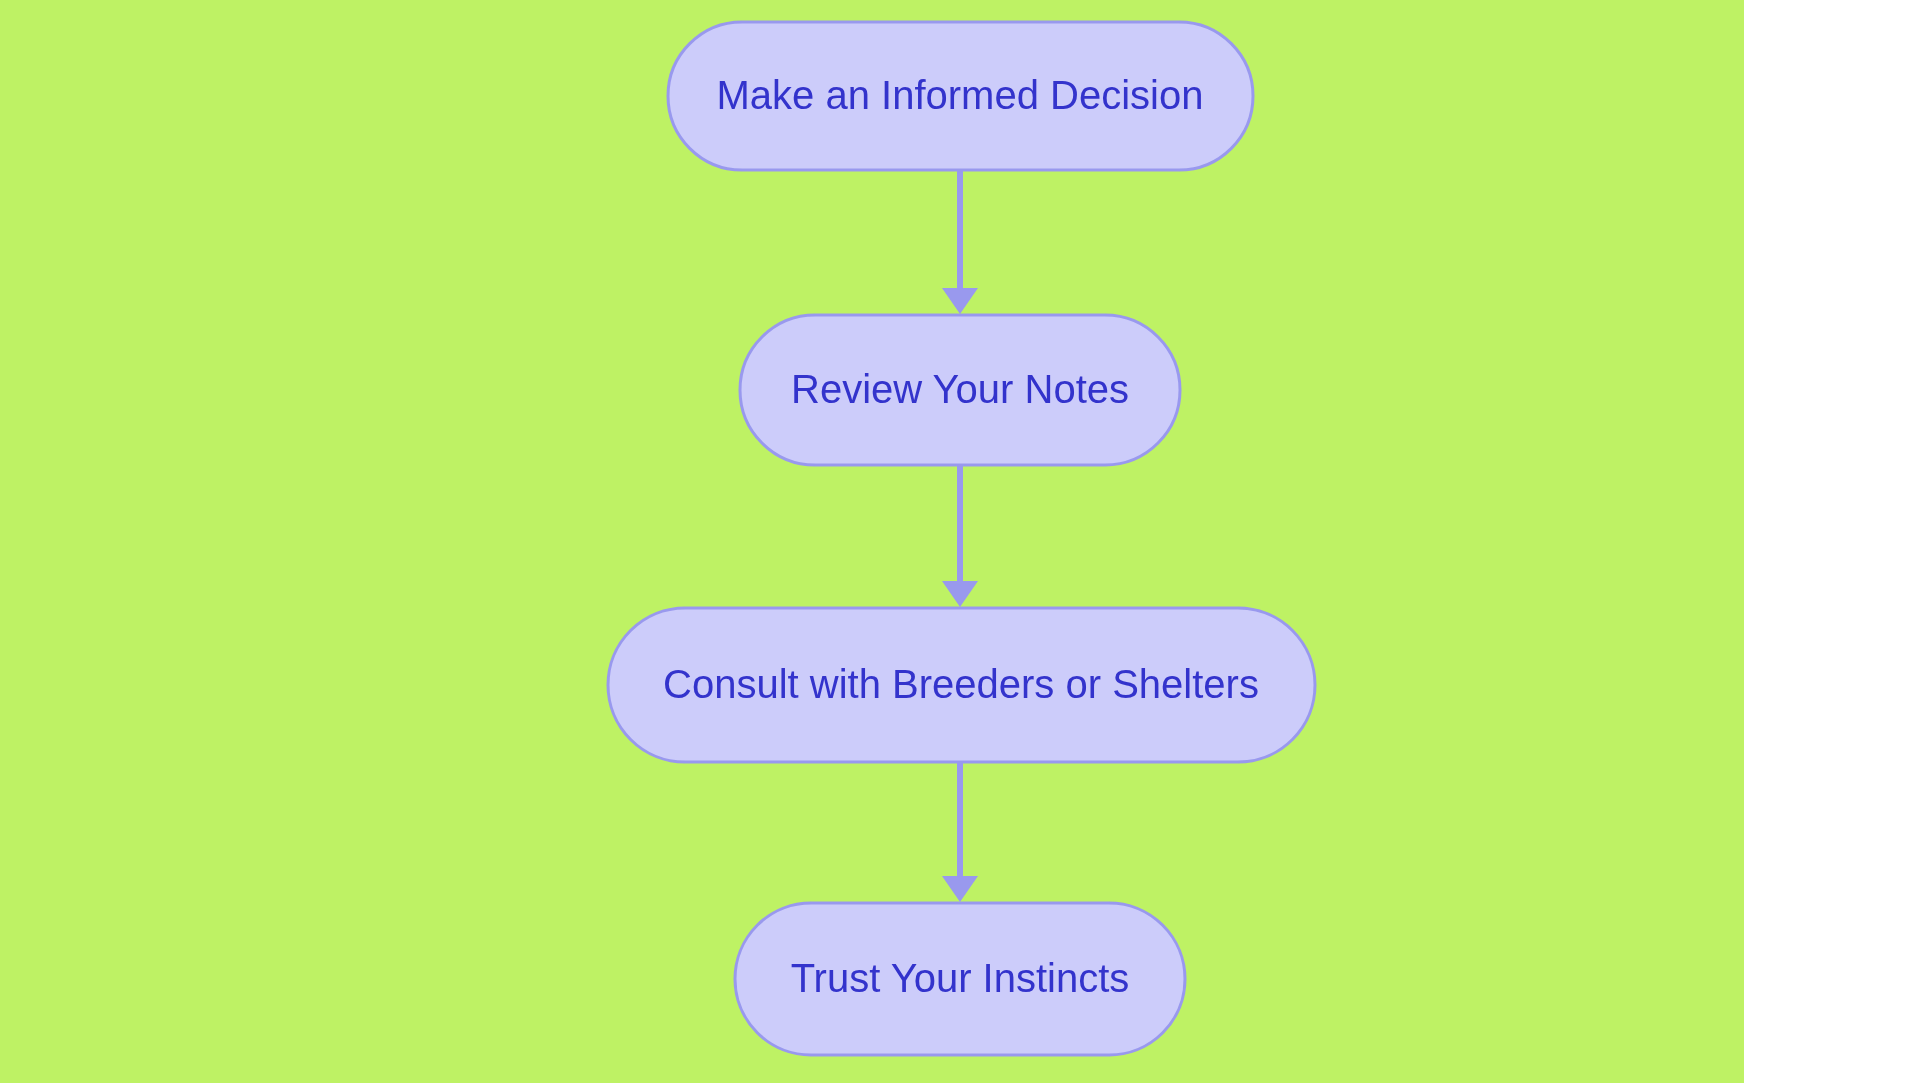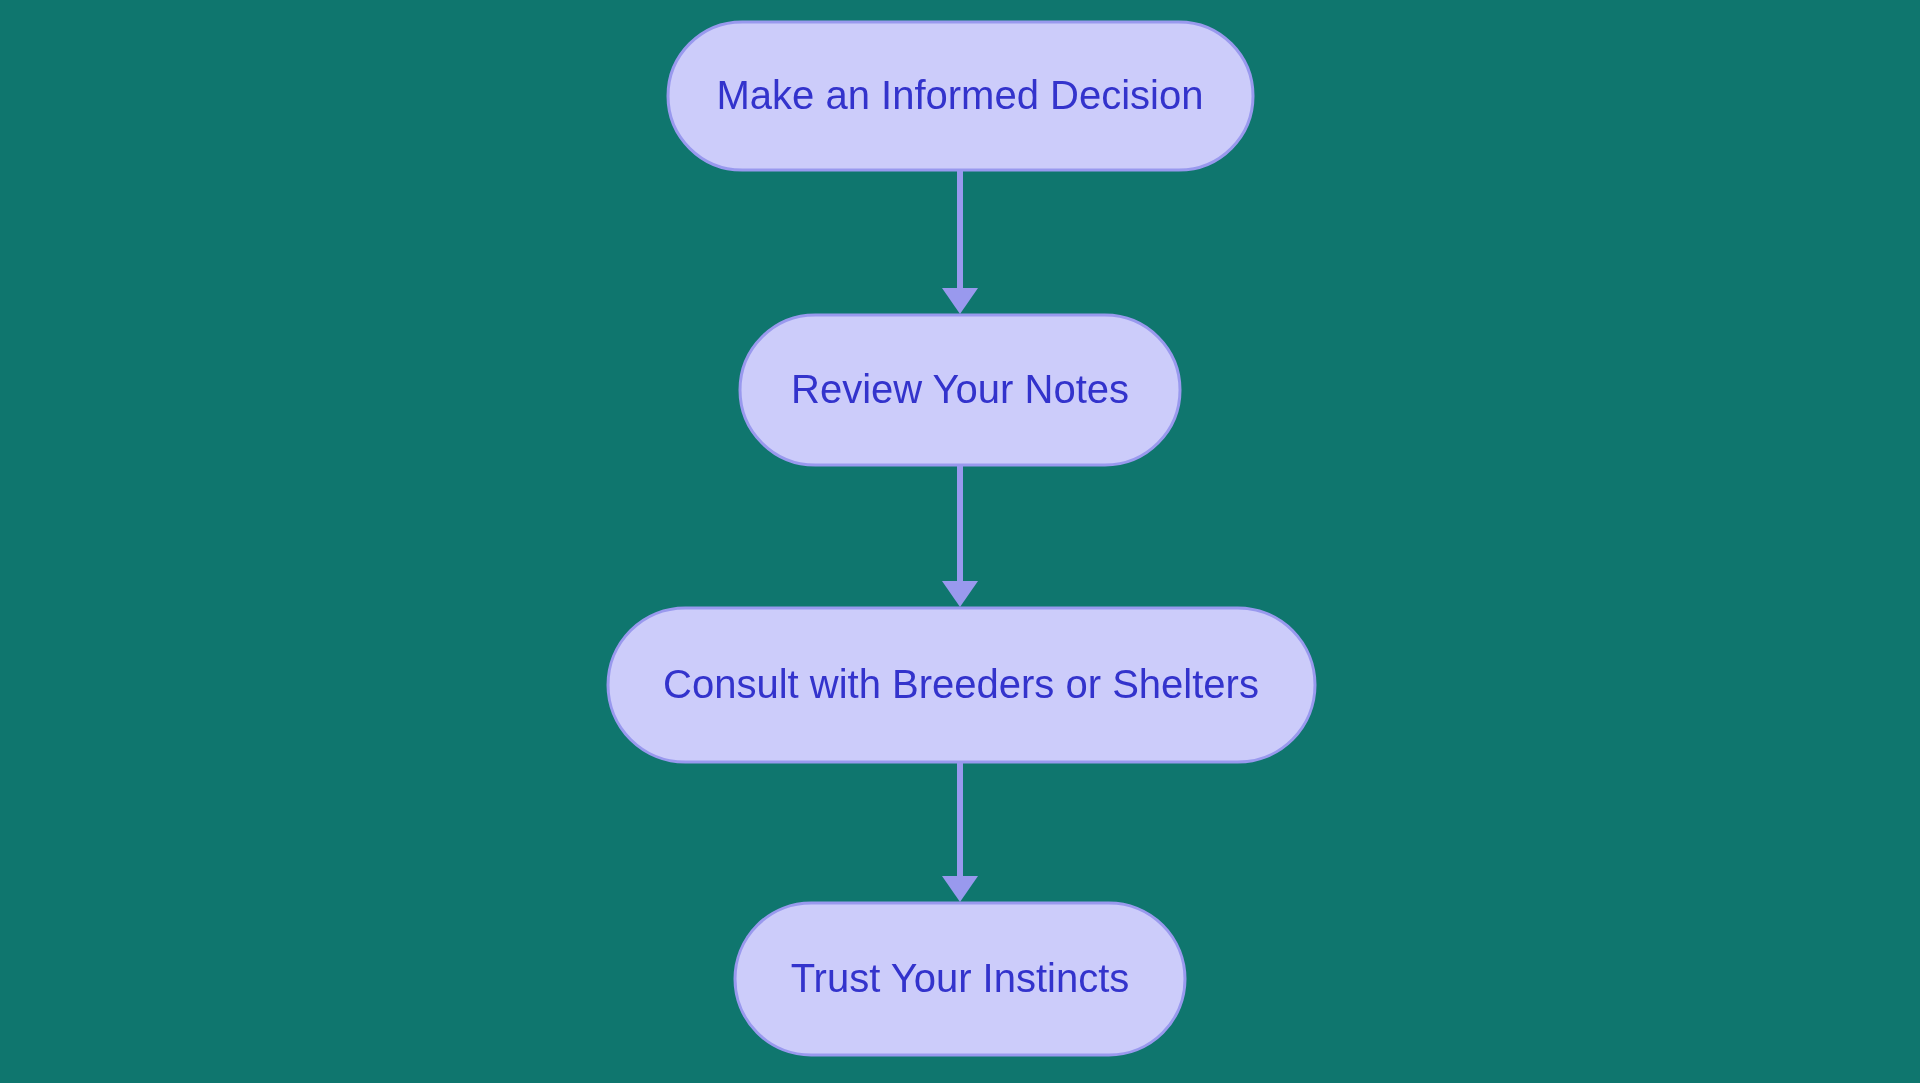--- a/index.html
+++ b/index.html
@@ -9,23 +9,23 @@
     background: #ffffff;
   }
   body {
     width: 1920px;
     height: 1083px;
     overflow: hidden;
     font-family: "Liberation Sans", "DejaVu Sans", sans-serif;
   }
   #flowchart-canvas {
     position: relative;
-    width: 1920px;
+    width: 1744px;
     height: 1083px;
-    background: #0f766e;
+    background: #bef264;
   }
   #flow-svg {
     position: absolute;
     top: 0;
     left: 0;
     width: 1920px;
     height: 1083px;
   }
   .node-group { }
   .node-shape {

